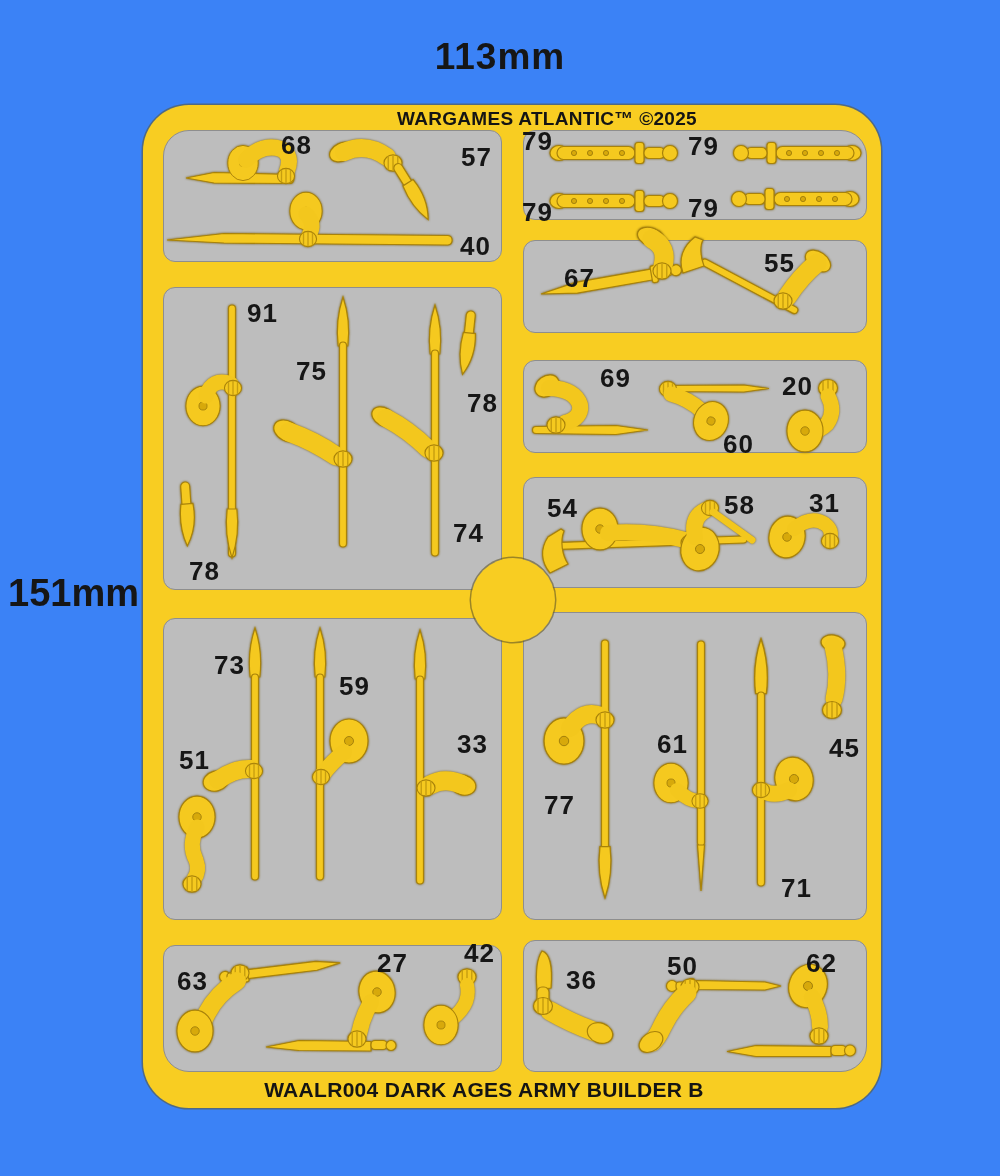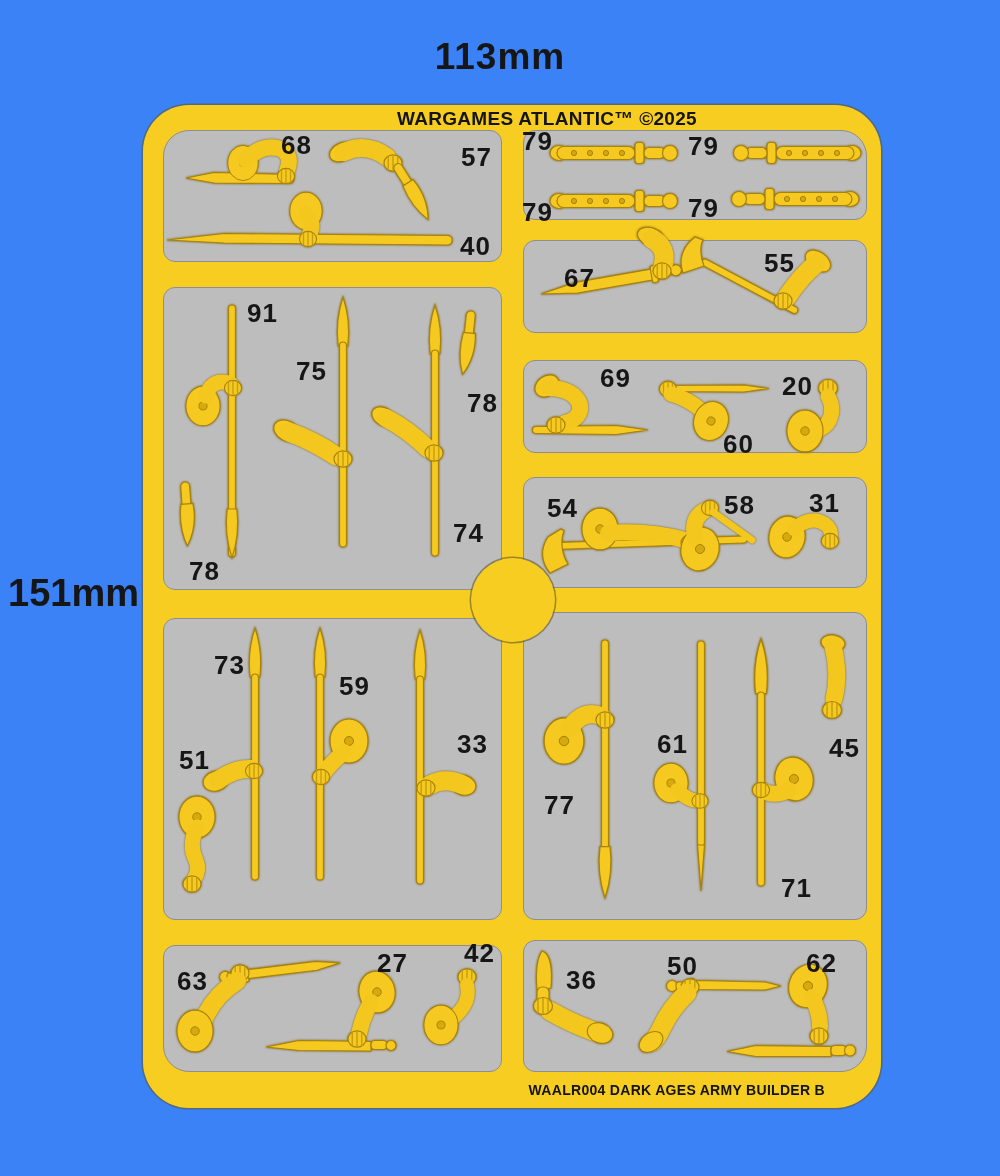--- a/index.html
+++ b/index.html
@@ -8,22 +8,22 @@
   .dimW{position:absolute;top:36px;left:0;width:1000px;text-align:center;
         font-size:37px;font-weight:bold;color:#161616;letter-spacing:1px;}
   .dimH{position:absolute;top:572px;left:8px;font-size:38px;font-weight:bold;color:#161616;}
   .sprue{position:absolute;left:143px;top:105px;width:738px;height:1003px;
          background:#f8cd22;border-radius:46px;
          box-shadow:0 0 0 1.5px rgba(95,85,40,.55);}
   .brand{position:absolute;top:0;left:0;width:100%;height:26px;line-height:27px;
          text-align:center;text-indent:70px;font-size:19px;font-weight:bold;
          color:#141414;letter-spacing:.3px;white-space:nowrap;}
   .code{position:absolute;bottom:0;left:0;width:100%;height:35px;line-height:34px;
-        text-align:right;padding-right:56px;box-sizing:border-box;
-        font-size:14px;font-weight:bold;color:#141414;letter-spacing:.3px;}
+        text-align:center;padding-right:56px;box-sizing:border-box;
+        font-size:21px;font-weight:bold;color:#141414;letter-spacing:.3px;}
   .cell{position:absolute;background:#bdbdbd;border:1.5px solid #8e8e8e;
         border-radius:12px;box-sizing:border-box;}
   .cL1{left:20px;top:25px;width:339px;height:132px;border-top-left-radius:26px;}
   .cL2{left:20px;top:182px;width:339px;height:303px;}
   .cL3{left:20px;top:513px;width:339px;height:302px;}
   .cL4{left:20px;top:840px;width:339px;height:127px;border-bottom-left-radius:26px;}
   .cR1{left:380px;top:25px;width:344px;height:90px;border-top-right-radius:26px;}
   .cR2{left:380px;top:135px;width:344px;height:93px;}
   .cR3{left:380px;top:255px;width:344px;height:93px;}
   .cR4{left:380px;top:372px;width:344px;height:111px;}

